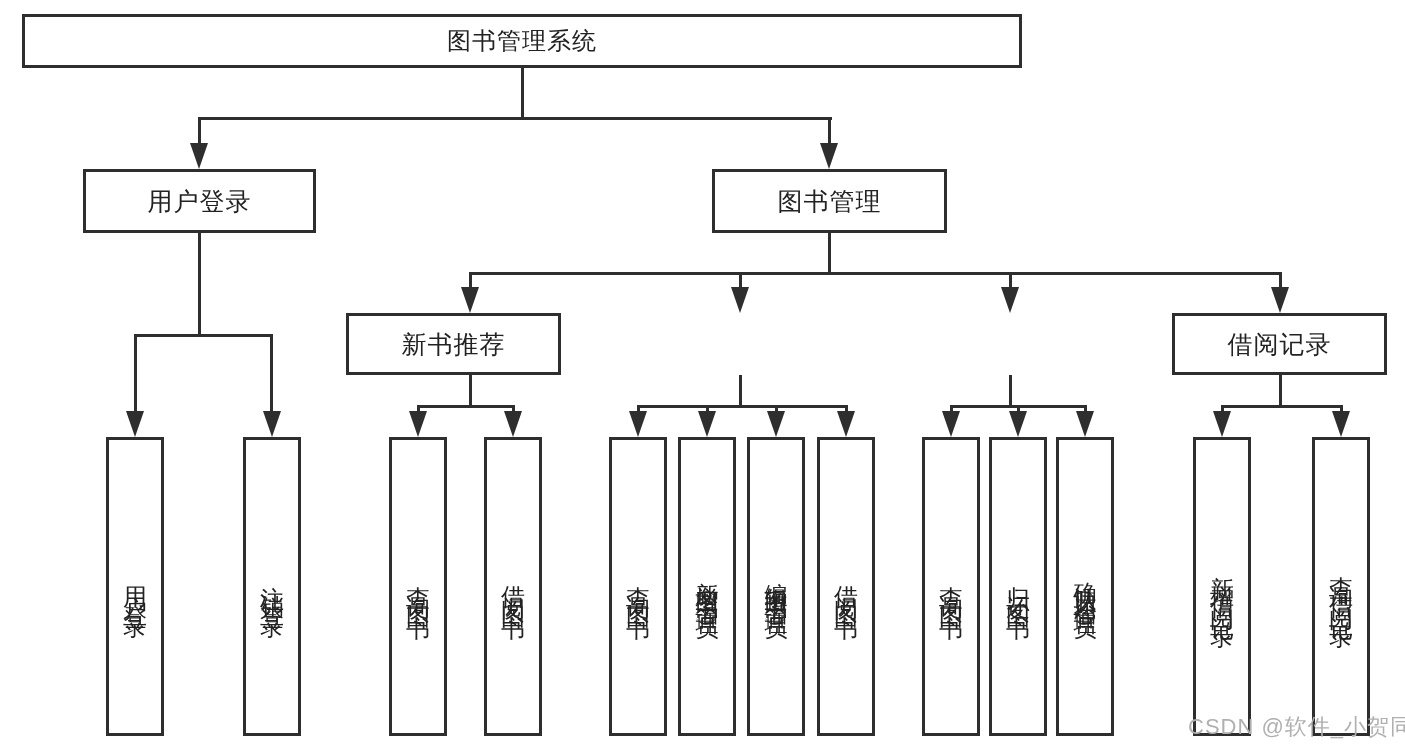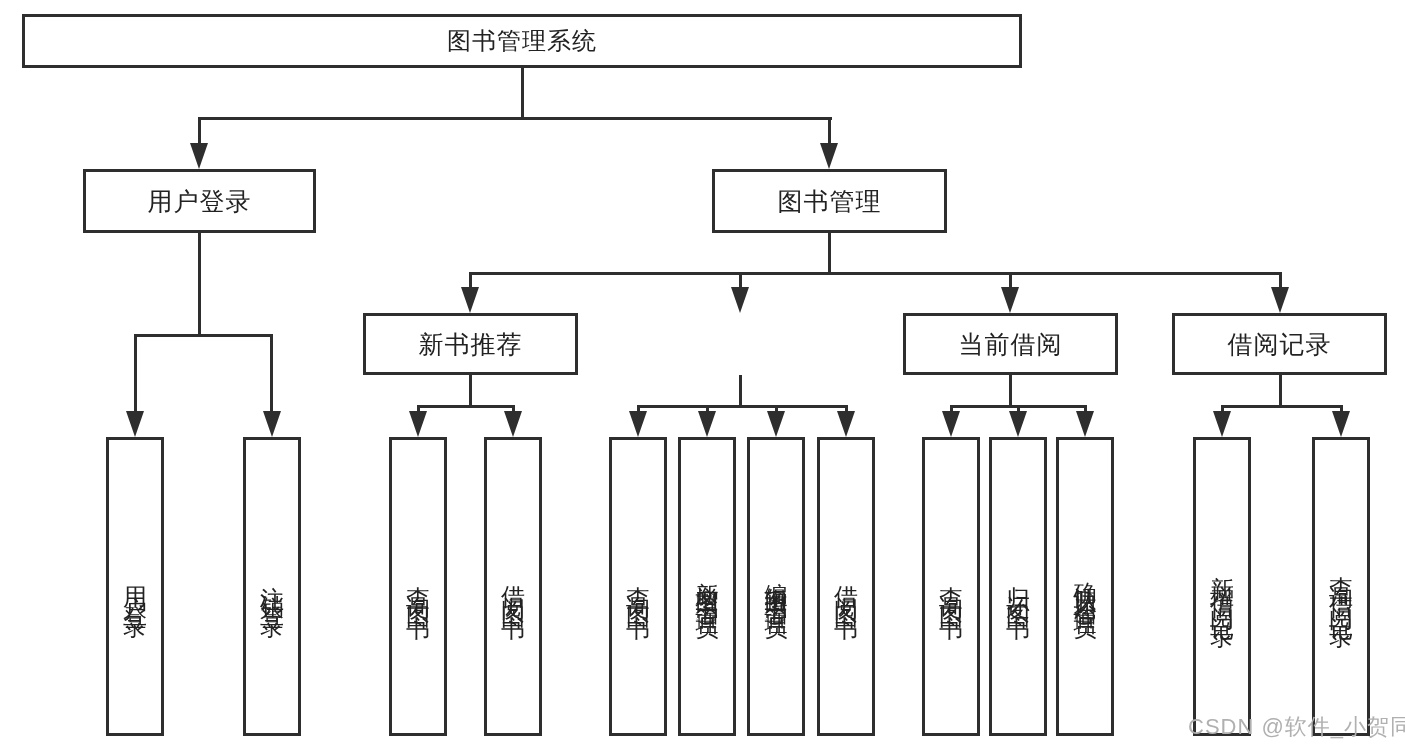--- a/index.html
+++ b/index.html
@@ -35,25 +35,22 @@
     <span>图书管理系统</span>
   </div>
 
   <div class="box l2-box" style="left:83px;top:169px;width:233px;height:64px;">
     <span>用户登录</span>
   </div>
   <div class="box l2-box" style="left:712px;top:169px;width:235px;height:64px;">
     <span>图书管理</span>
   </div>
 
-  <div class="box l3-box" style="left:363px;top:313px;width:215px;height:62px;">
+  <div class="box l3-box" style="left:346px;top:313px;width:215px;height:62px;">
     <span>新书推荐</span>
-  </div>
-  <div class="box l3-box" style="left:903px;top:313px;width:215px;height:62px;">
-    <span>当前借阅</span>
   </div>
   <div class="box l3-box" style="left:1172px;top:313px;width:215px;height:62px;">
     <span>借阅记录</span>
   </div>
 
   <div class="leaf" style="left:106px;top:437px;">
     <span>用户登录</span>
   </div>
   <div class="leaf" style="left:243px;top:437px;">
     <span>注销登录</span>

